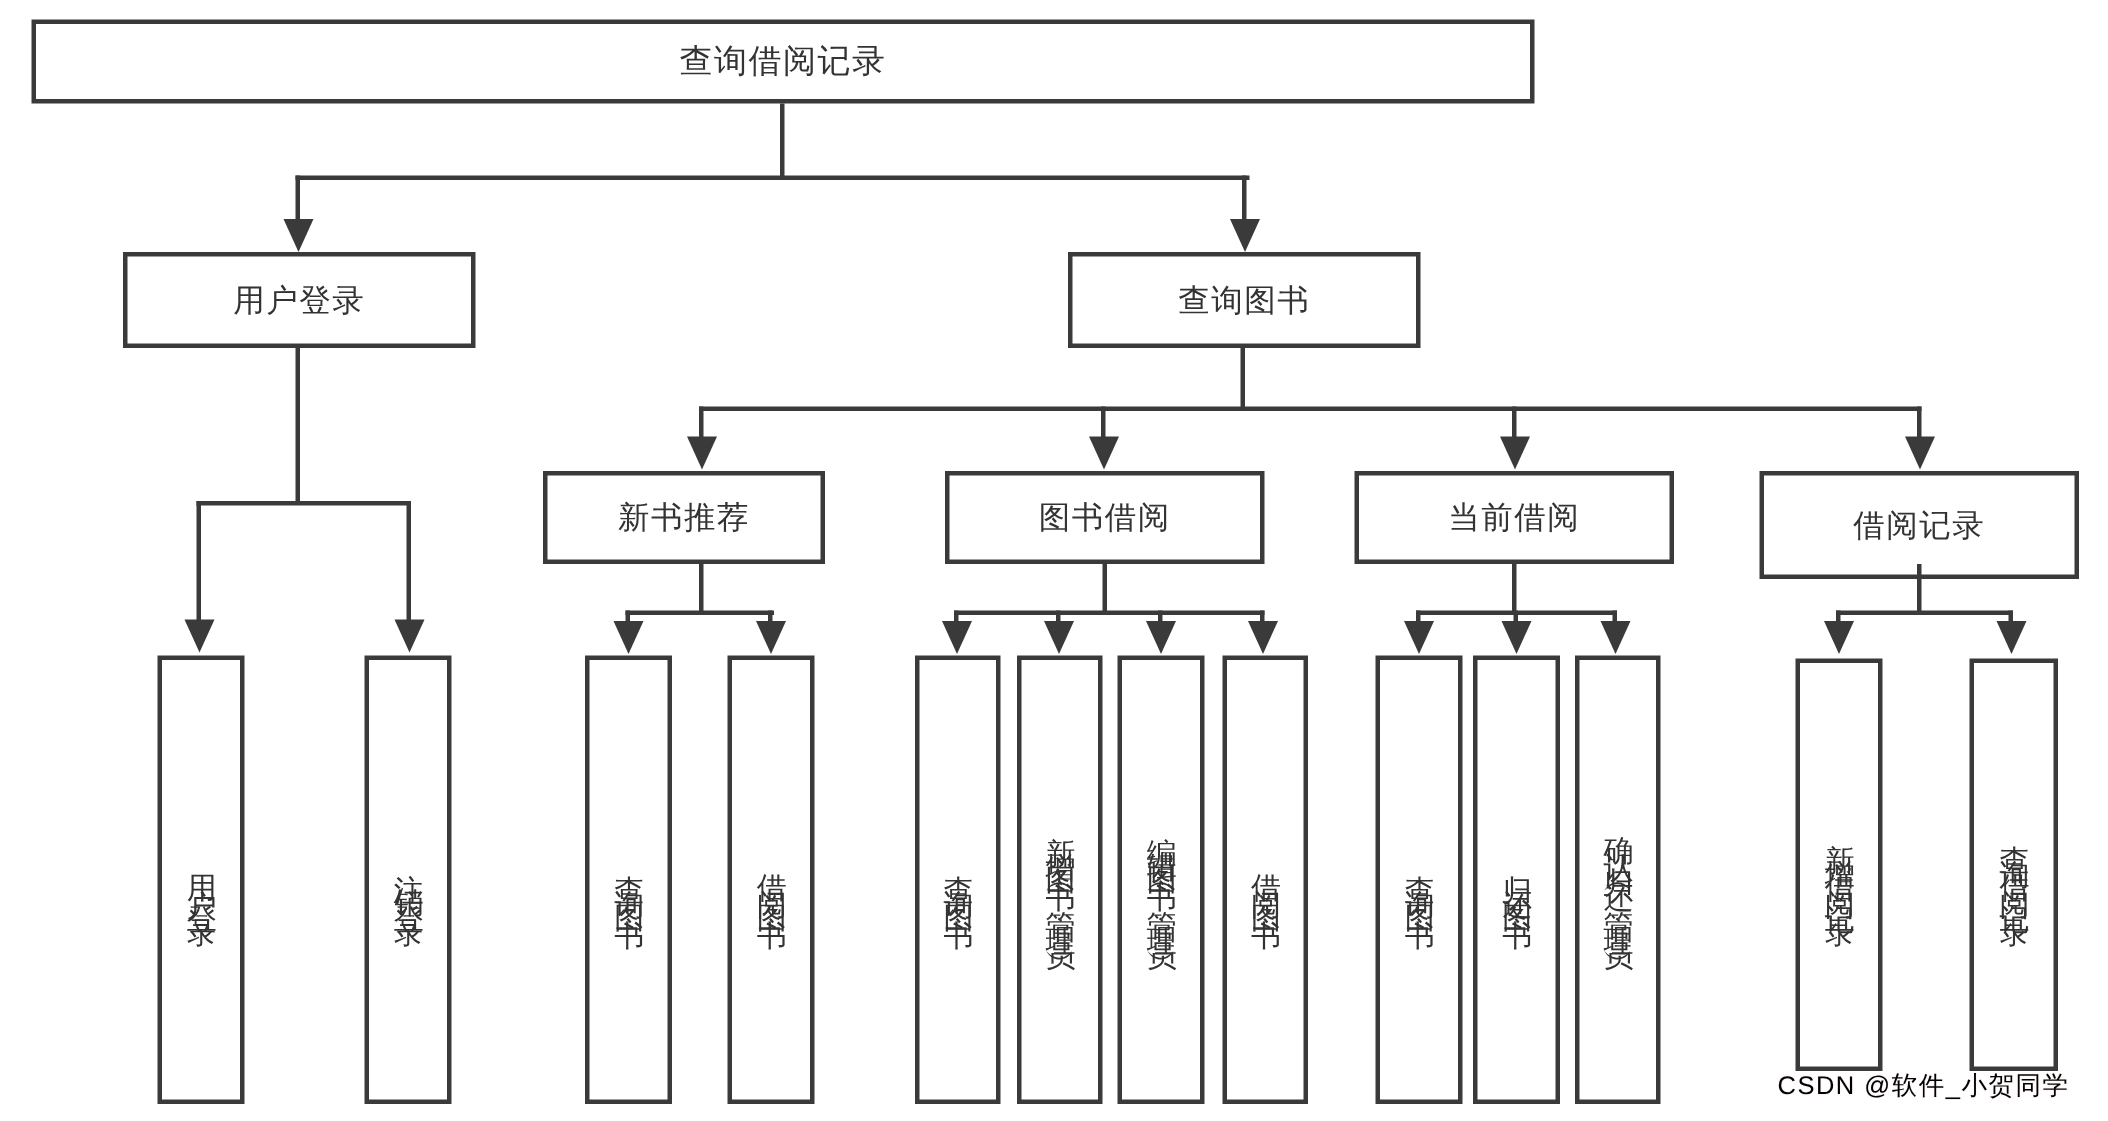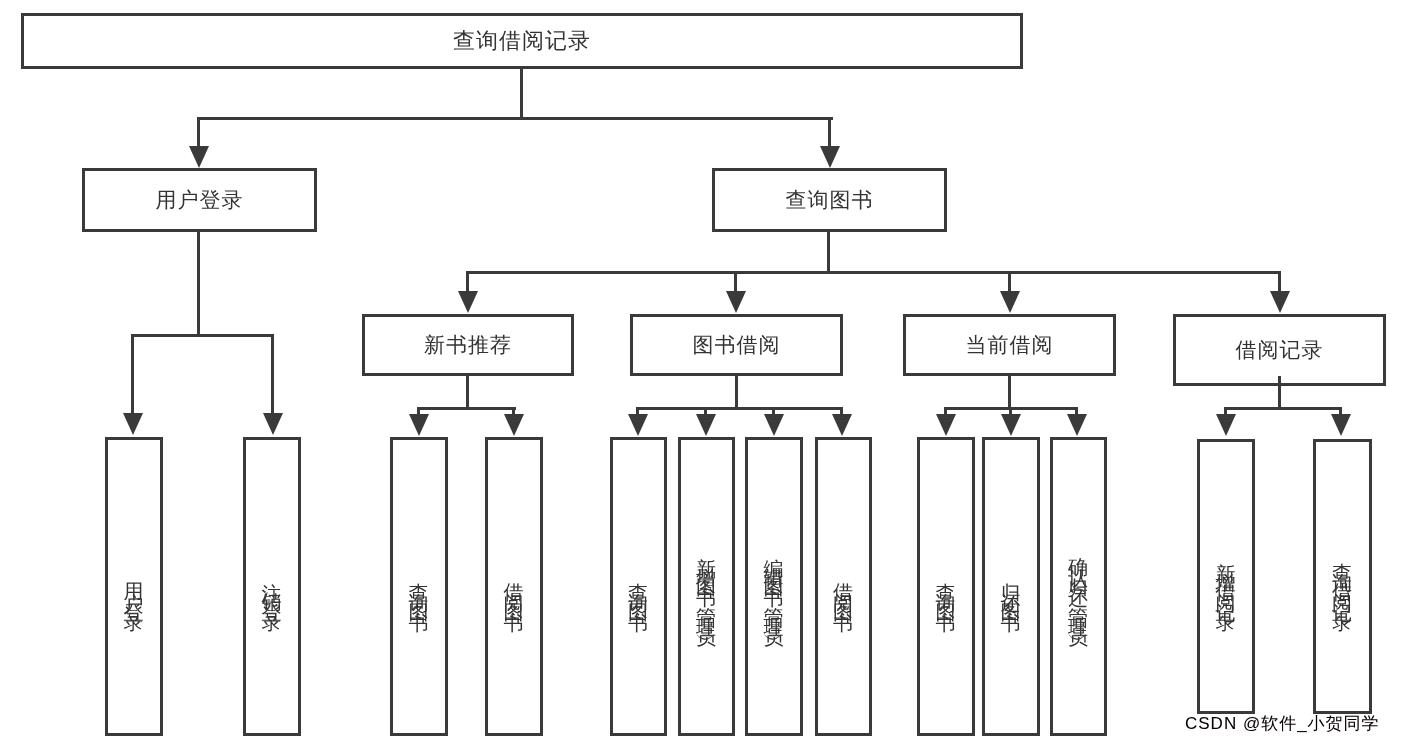--- a/index.html
+++ b/index.html
@@ -60,21 +60,21 @@
   <div class="hl" style="left:466px;top:271px;width:815px"></div>
   <div class="vl" style="left:466px;top:271px;height:21px"></div>
   <div class="vl" style="left:734px;top:271px;height:21px"></div>
   <div class="vl" style="left:1008px;top:271px;height:21px"></div>
   <div class="vl" style="left:1278px;top:271px;height:21px"></div>
   <div class="arr" style="left:458px;top:291px"></div>
   <div class="arr" style="left:726px;top:291px"></div>
   <div class="arr" style="left:1000px;top:291px"></div>
   <div class="arr" style="left:1270px;top:291px"></div>
 
-  <div class="box" style="left:362px;top:314px;width:212px;height:62px">新书推荐</div>
+  <div class="box" style="left:362px;top:314px;width:188px;height:62px">新书推荐</div>
   <div class="box" style="left:630px;top:314px;width:213px;height:62px">图书借阅</div>
   <div class="box" style="left:903px;top:314px;width:213px;height:62px">当前借阅</div>
   <div class="box" style="left:1173px;top:314px;width:213px;height:72px">借阅记录</div>
 
   <div class="vl" style="left:466px;top:376px;height:33px"></div>
   <div class="hl" style="left:417px;top:407px;width:99px"></div>
   <div class="vl" style="left:417px;top:407px;height:9px"></div>
   <div class="vl" style="left:512px;top:407px;height:9px"></div>
   <div class="arr" style="left:409px;top:414px"></div>
   <div class="arr" style="left:504px;top:414px"></div>

